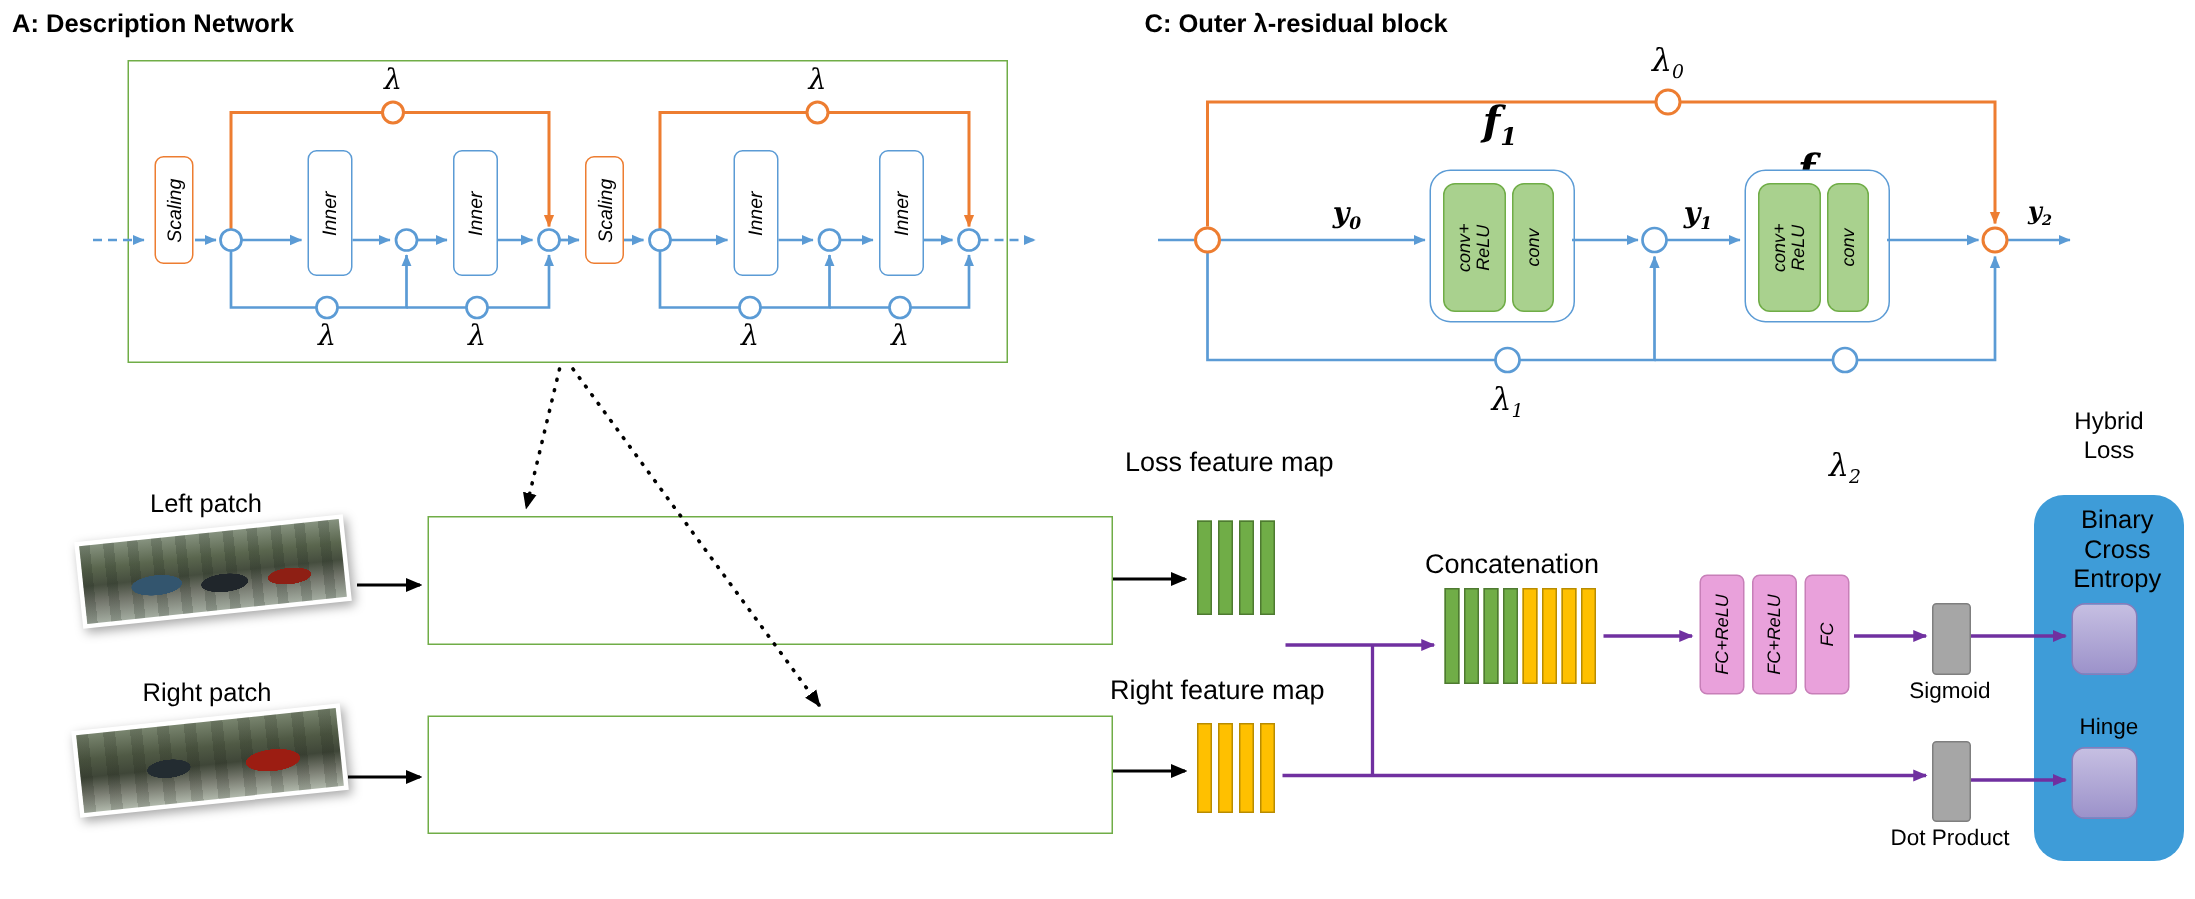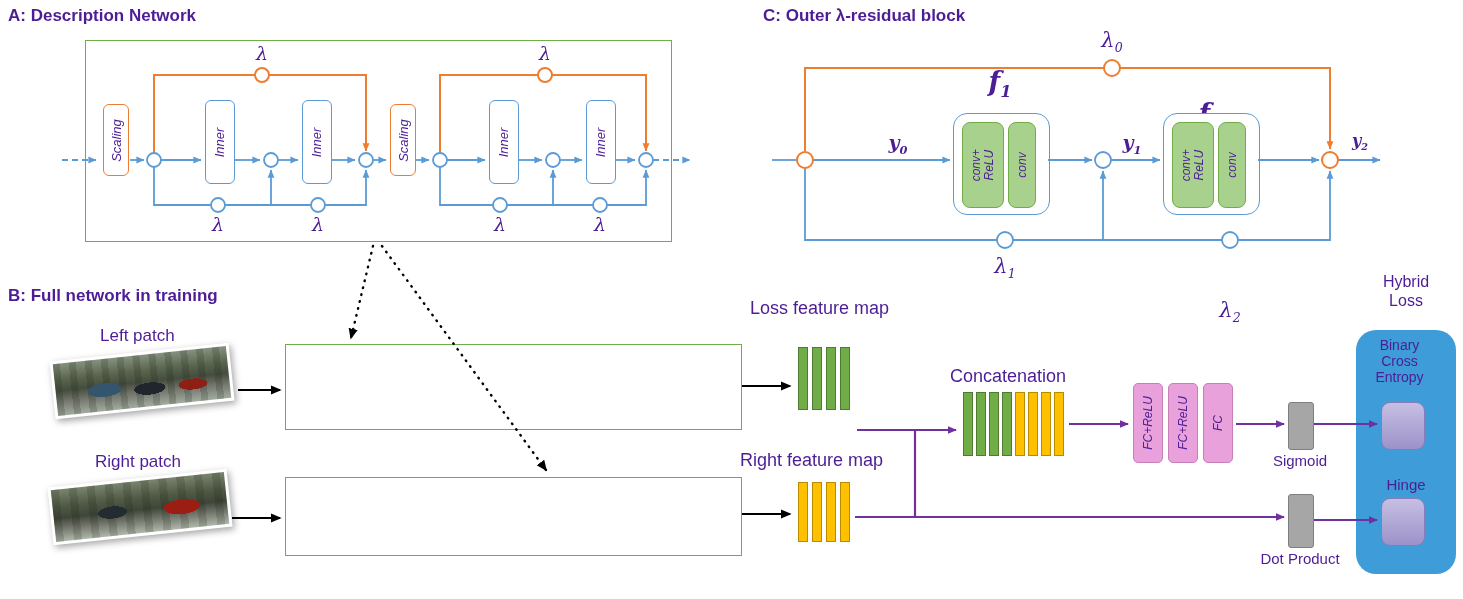--- a/index.html
+++ b/index.html
@@ -2,21 +2,21 @@
 <html style="--c-orange: #ED7D31; --c-blue: #5B9BD5; --c-green: #70AD47; --c-green-fill: #A9D18E; --c-bar-green: #70AD47; --c-bar-yellow: #FFC000; --c-pink: #E9A1DB; --c-purple: #7030A0; --c-gray: #A6A6A6; --c-loss-blue: #3E9CD8; --c-lavender: #AEA4D4;"><head>
 <meta charset="utf-8">
 <style>
   :root{
     --c-orange:#ED7D31; --c-blue:#5B9BD5; --c-green:#70AD47; --c-green-fill:#A9D18E;
     --c-bar-green:#70AD47; --c-bar-yellow:#FFC000; --c-pink:#E9A1DB; --c-purple:#7030A0;
     --c-gray:#A6A6A6; --c-loss-blue:#3E9CD8; --c-lavender:#AEA4D4;
   }
   html,body{margin:0;padding:0;background:#fff;}
   .canvas{position:relative;width:1463px;height:599px;background:#fff;overflow:hidden;
-          font-family:"Liberation Sans",sans-serif;color:#4c1d95;}
+          font-family:"Liberation Sans",sans-serif;color:#000000;}
   .abs{position:absolute;}
   .title{font-weight:bold;font-size:17px;white-space:nowrap;}
   .lbl{font-size:18px;white-space:nowrap;}
   .lbl-sm{font-size:15px;}
   .center{text-align:center;}
   .math{font-family:"DejaVu Serif",serif;font-style:italic;}
   .math sub{font-size:0.6em;}
   .vbox{display:flex;align-items:center;justify-content:center;box-sizing:border-box;background:#fff;}
   .vtext{display:inline-block;transform:rotate(-90deg);white-space:nowrap;font-style:italic;font-size:13px;}
   .box-orange{border:1.6px solid var(--c-orange);border-radius:6px;}
@@ -133,21 +133,20 @@
       <span class="vtext" style="font-size:12px;line-height:1.1;text-align:center;">
           <span style="display:block">conv+</span>
           <span style="display:block">ReLU</span>
         </span>
     </div>
     <div class="gbox" style="left:54px;top:8px;width:26px;height:84px;">
       <span class="vtext" style="font-size:12px;">conv</span>
     </div>
   </div>
 
-  <div class="abs title" style="left:8px;top:286px;">B: Full network in training</div>
 
   <div class="abs lbl" style="left:100px;top:326px;font-size:17px;">Left patch</div>
   <div class="abs photo" style="left:52px;top:352px;transform:rotate(-6deg);">
     <div class="scene scene-left"></div>
   </div>
 
   <div class="abs lbl" style="left:95px;top:452px;font-size:17px;">Right patch</div>
   <div class="abs photo" style="left:50px;top:478px;transform:rotate(-6deg);">
     <div class="scene scene-right"></div>
   </div>
@@ -195,21 +194,21 @@
 
   <div class="abs grayblock" style="left:1288px;top:402px;width:24px;height:46px;"></div>
   <div class="abs lbl-sm center" style="left:1258px;top:452px;width:84px;">Sigmoid</div>
 
   <div class="abs grayblock" style="left:1288px;top:494px;width:24px;height:52px;"></div>
   <div class="abs lbl-sm center" style="left:1246px;top:550px;width:108px;">Dot Product</div>
 
   <div class="abs center" style="left:1374px;top:272px;width:64px;font-size:16px;line-height:1.2;">Hybrid Loss</div>
 
   <div class="abs lossbox" style="left:1356px;top:330px;width:100px;height:244px;">
-    <div class="abs center" style="left:0;top:7px;width:87px;font-size:14px;line-height:1.15;padding:0 14px;box-sizing:border-box;">Binary Cross Entropy</div>
+    <div class="abs center" style="left:12px;top:7px;width:87px;font-size:17px;line-height:1.15;padding:0 14px;box-sizing:border-box;">Binary Cross Entropy</div>
     <div class="abs lavbox" style="left:25px;top:72px;width:42px;height:46px;"></div>
     <div class="abs center" style="left:0;top:146px;width:100px;font-size:15px;">Hinge</div>
     <div class="abs lavbox" style="left:25px;top:168px;width:42px;height:46px;"></div>
   </div>
 
   <svg class="layer" width="1463" height="599" viewBox="0 0 1463 599">
     <defs>
       <marker id="m-blue" viewBox="0 0 10 10" refX="8.5" refY="5" markerWidth="9" markerHeight="9" orient="auto-start-reverse" markerUnits="userSpaceOnUse">
           <path d="M0,1.2 L9,5 L0,8.8 z" fill="#5B9BD5"></path>
         </marker>

